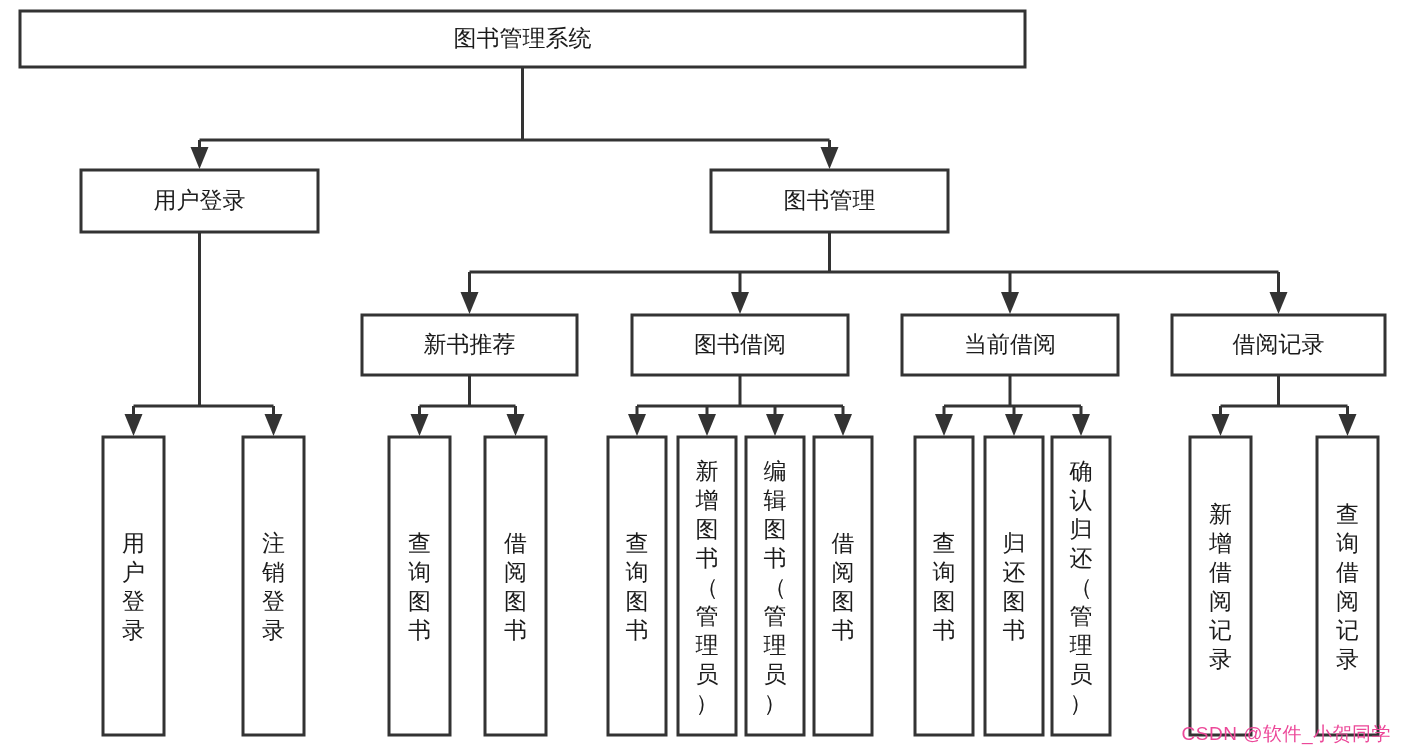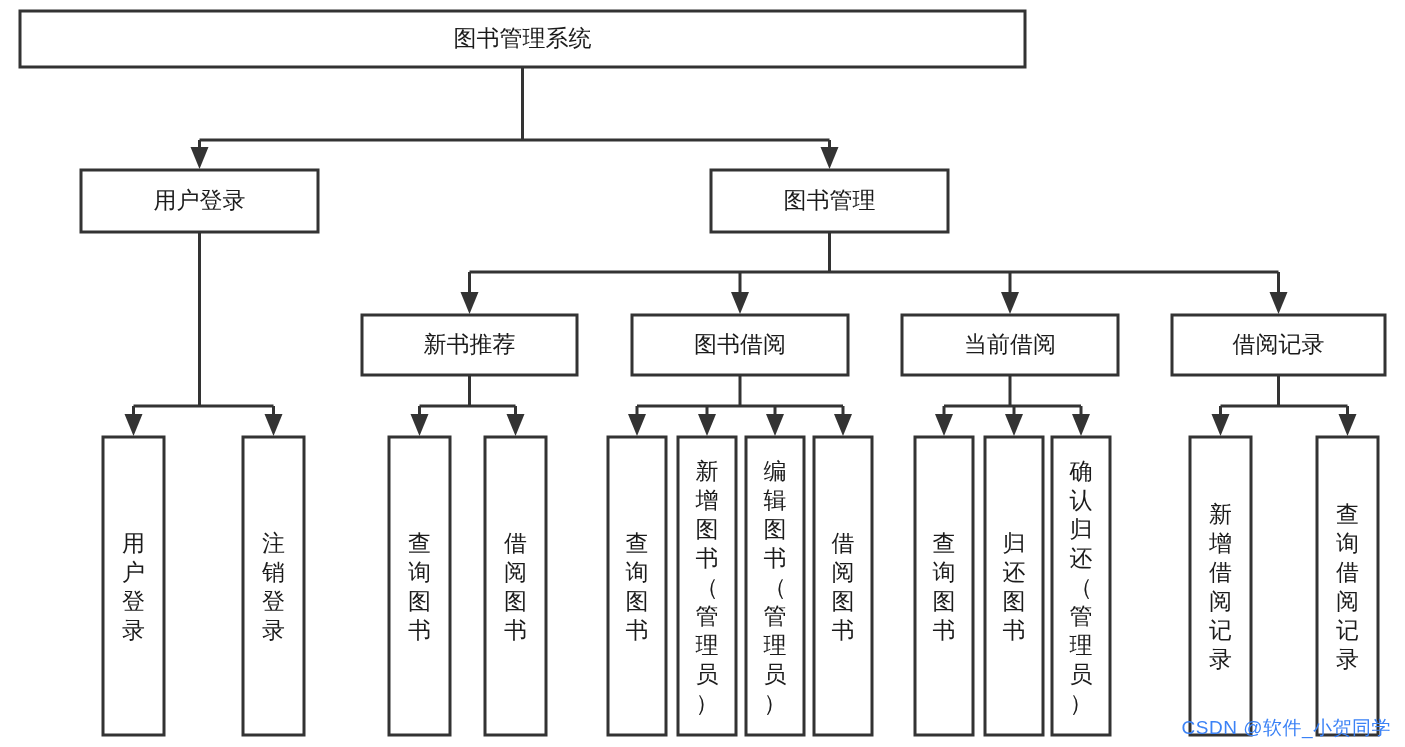--- a/index.html
+++ b/index.html
@@ -54,24 +54,24 @@
   .node-label-v {
     font-family: "Liberation Sans", "DejaVu Sans", sans-serif;
     font-size: 23px;
     fill: #1b1b1b;
     text-anchor: middle;
     white-space: pre;
   }
   .watermark-text {
     position: absolute;
     right: 14px;
-    bottom: 6px;
+    bottom: 0;
     font-family: "Liberation Sans", "DejaVu Sans", sans-serif;
     font-size: 19px;
-    color: #3b82f6;
+    color: #ec4899;
     letter-spacing: 0.5px;
     user-select: none;
     pointer-events: none;
     white-space: nowrap;
   }
 </style>
 </head>
 <body>
 
 <div id="diagram-root">

